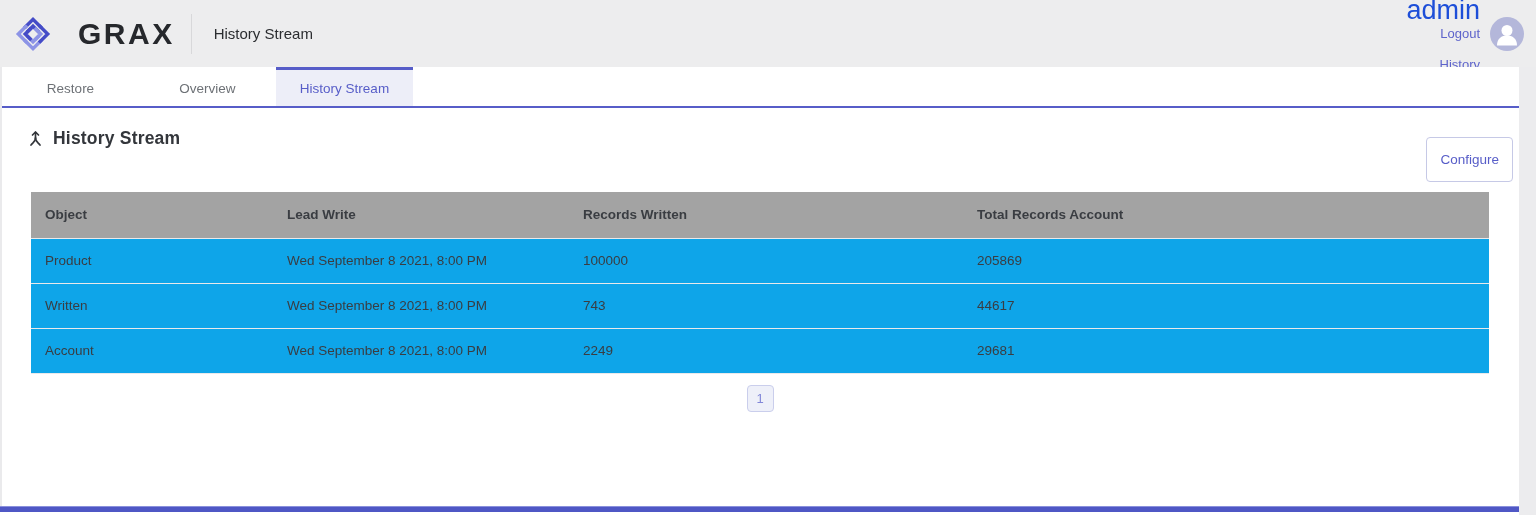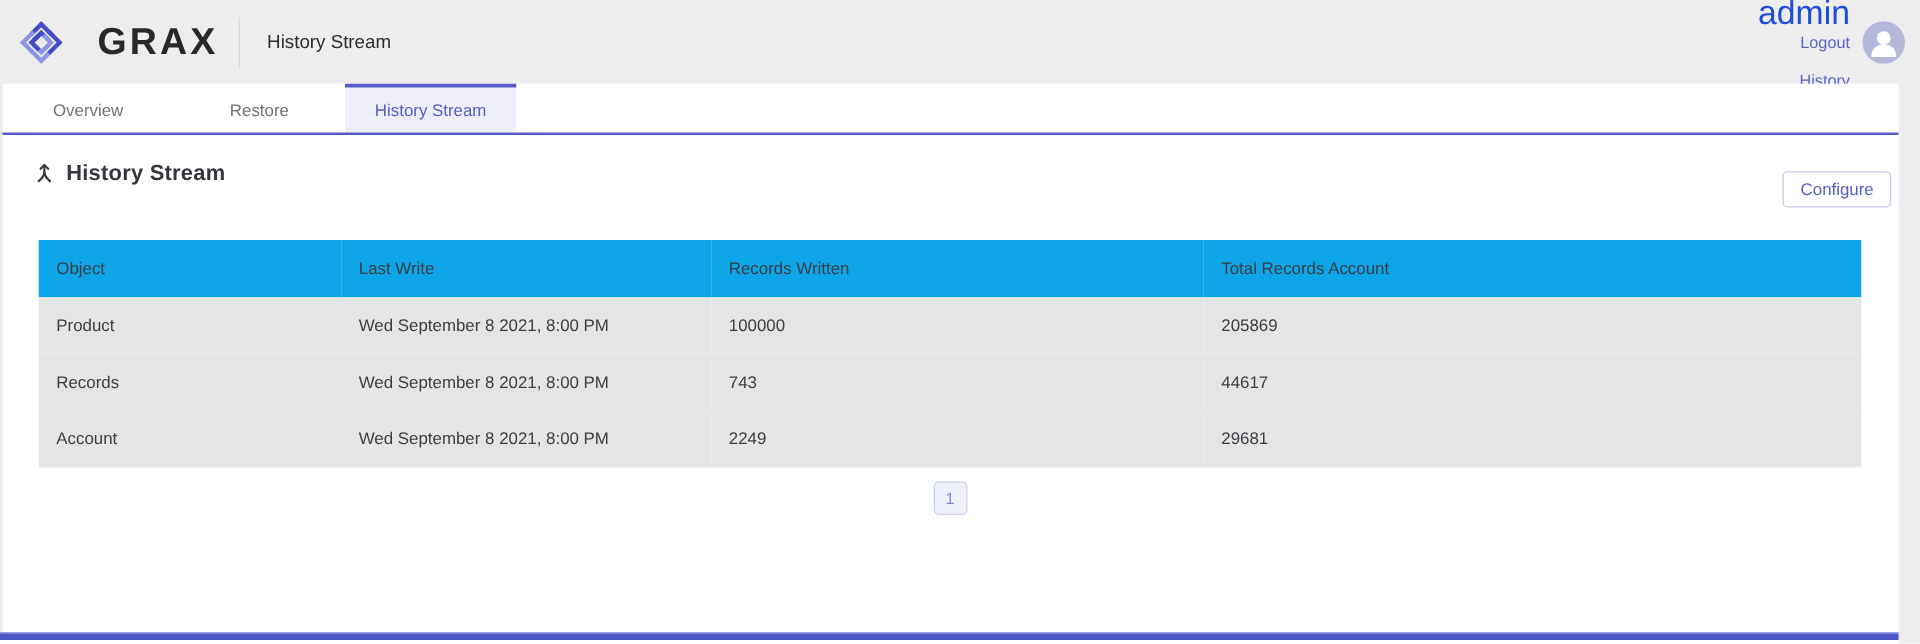--- a/index.html
+++ b/index.html
@@ -57,35 +57,35 @@
   
   .main { position:relative; padding:0 47px 0 31px; }
   .title-row { display:flex; align-items:center; margin:20px 0 0 -4px; }
   .title-icon { width:17px; height:17px; display:block; }
   .page-title {
     margin-left:9px; font-size:17.5px; font-weight:700;
     color:#33363b; letter-spacing:0.2px;
   }
   .configure-btn {
     position:absolute; top:9px; right:23px;
-    height:29px; padding:0 13px;
+    height:45px; padding:0 13px;
     background:#ffffff; border:1px solid #c6c9e6; border-radius:4px;
     color:#575dc8; font-size:13.5px; font-family:"Liberation Sans", sans-serif;
     cursor:pointer;
   }
 
   
   .stream-table { width:100%; border-collapse:collapse; margin-top:43px; font-size:13.5px; }
   .stream-table th {
-    background:#0ea5e9; text-align:left; font-weight:400;
+    background:#a3a3a3; text-align:left; font-weight:700;
     height:46px; padding-left:14px; color:#3a3d42;
   }
   .stream-table td {
     height:45px; padding-left:14px; border-top:1px solid #e9e9eb;
-    color:#3a3d42; background:#e5e5e5;
+    color:#3a3d42; background:#0ea5e9;
   }
   .stream-table tr:last-child td { border-bottom:1px solid #e9e9eb;margin-top:44px; }
 
   
   .pagination { display:flex; justify-content:center; margin-top:11px; }
   .page-btn {
     min-width:27px; height:27px; padding:0 6px;
     display:flex; align-items:center; justify-content:center;
     background:#eef0f9; border:1px solid #caceec; border-radius:4px;
     color:#8287d8; font-size:13px; cursor:pointer;
@@ -147,22 +147,22 @@
   </div>
   <div class="avatar">
     <svg width="34" height="34" viewBox="0 0 34 34">
       <circle cx="17" cy="13.5" r="5.5" fill="#ffffff"></circle>
       <path d="M7 28.5 C7 21.5 11.5 18.5 17 18.5 C22.5 18.5 27 21.5 27 28.5 Z" fill="#ffffff"></path>
     </svg>
   </div>
 </header>
 
 <nav class="tab-bar">
+    <div class="tab">Restore</div>
     <div class="tab">Overview</div>
-    <div class="tab">Restore</div>
     <div class="tab active">History Stream</div>
   </nav>
 
 <main class="main">
   <div class="title-row">
     <svg class="title-icon" viewBox="0 0 17 17">
       <g fill="none" stroke="#33363b" stroke-width="1.7" stroke-linecap="round" stroke-linejoin="round">
         <path d="M5.5 5 L8.5 2 L11.5 5"></path>
         <path d="M8.5 2.4 L8.5 8"></path>
         <path d="M4 15 C6 12.5 8.5 11.6 8.5 8"></path>
@@ -176,34 +176,34 @@
   <table class="stream-table">
     <colgroup>
       <col style="width:242px">
         <col style="width:296px">
         <col style="width:394px">
         <col>
     </colgroup>
     <thead>
         <tr>
           <th>Object</th>
-          <th>Last Write</th>
+          <th>Lead Write</th>
           <th>Records Written</th>
           <th>Total Records Account</th>
         </tr>
       </thead>
     <tbody>
         <tr>
           <td>Product</td>
           <td>Wed September 8 2021, 8:00 PM</td>
           <td>100000</td>
           <td>205869</td>
         </tr>
         <tr>
-          <td>Records</td>
+          <td>Written</td>
           <td>Wed September 8 2021, 8:00 PM</td>
           <td>743</td>
           <td>44617</td>
         </tr>
         <tr>
           <td>Account</td>
           <td>Wed September 8 2021, 8:00 PM</td>
           <td>2249</td>
           <td>29681</td>
         </tr>

